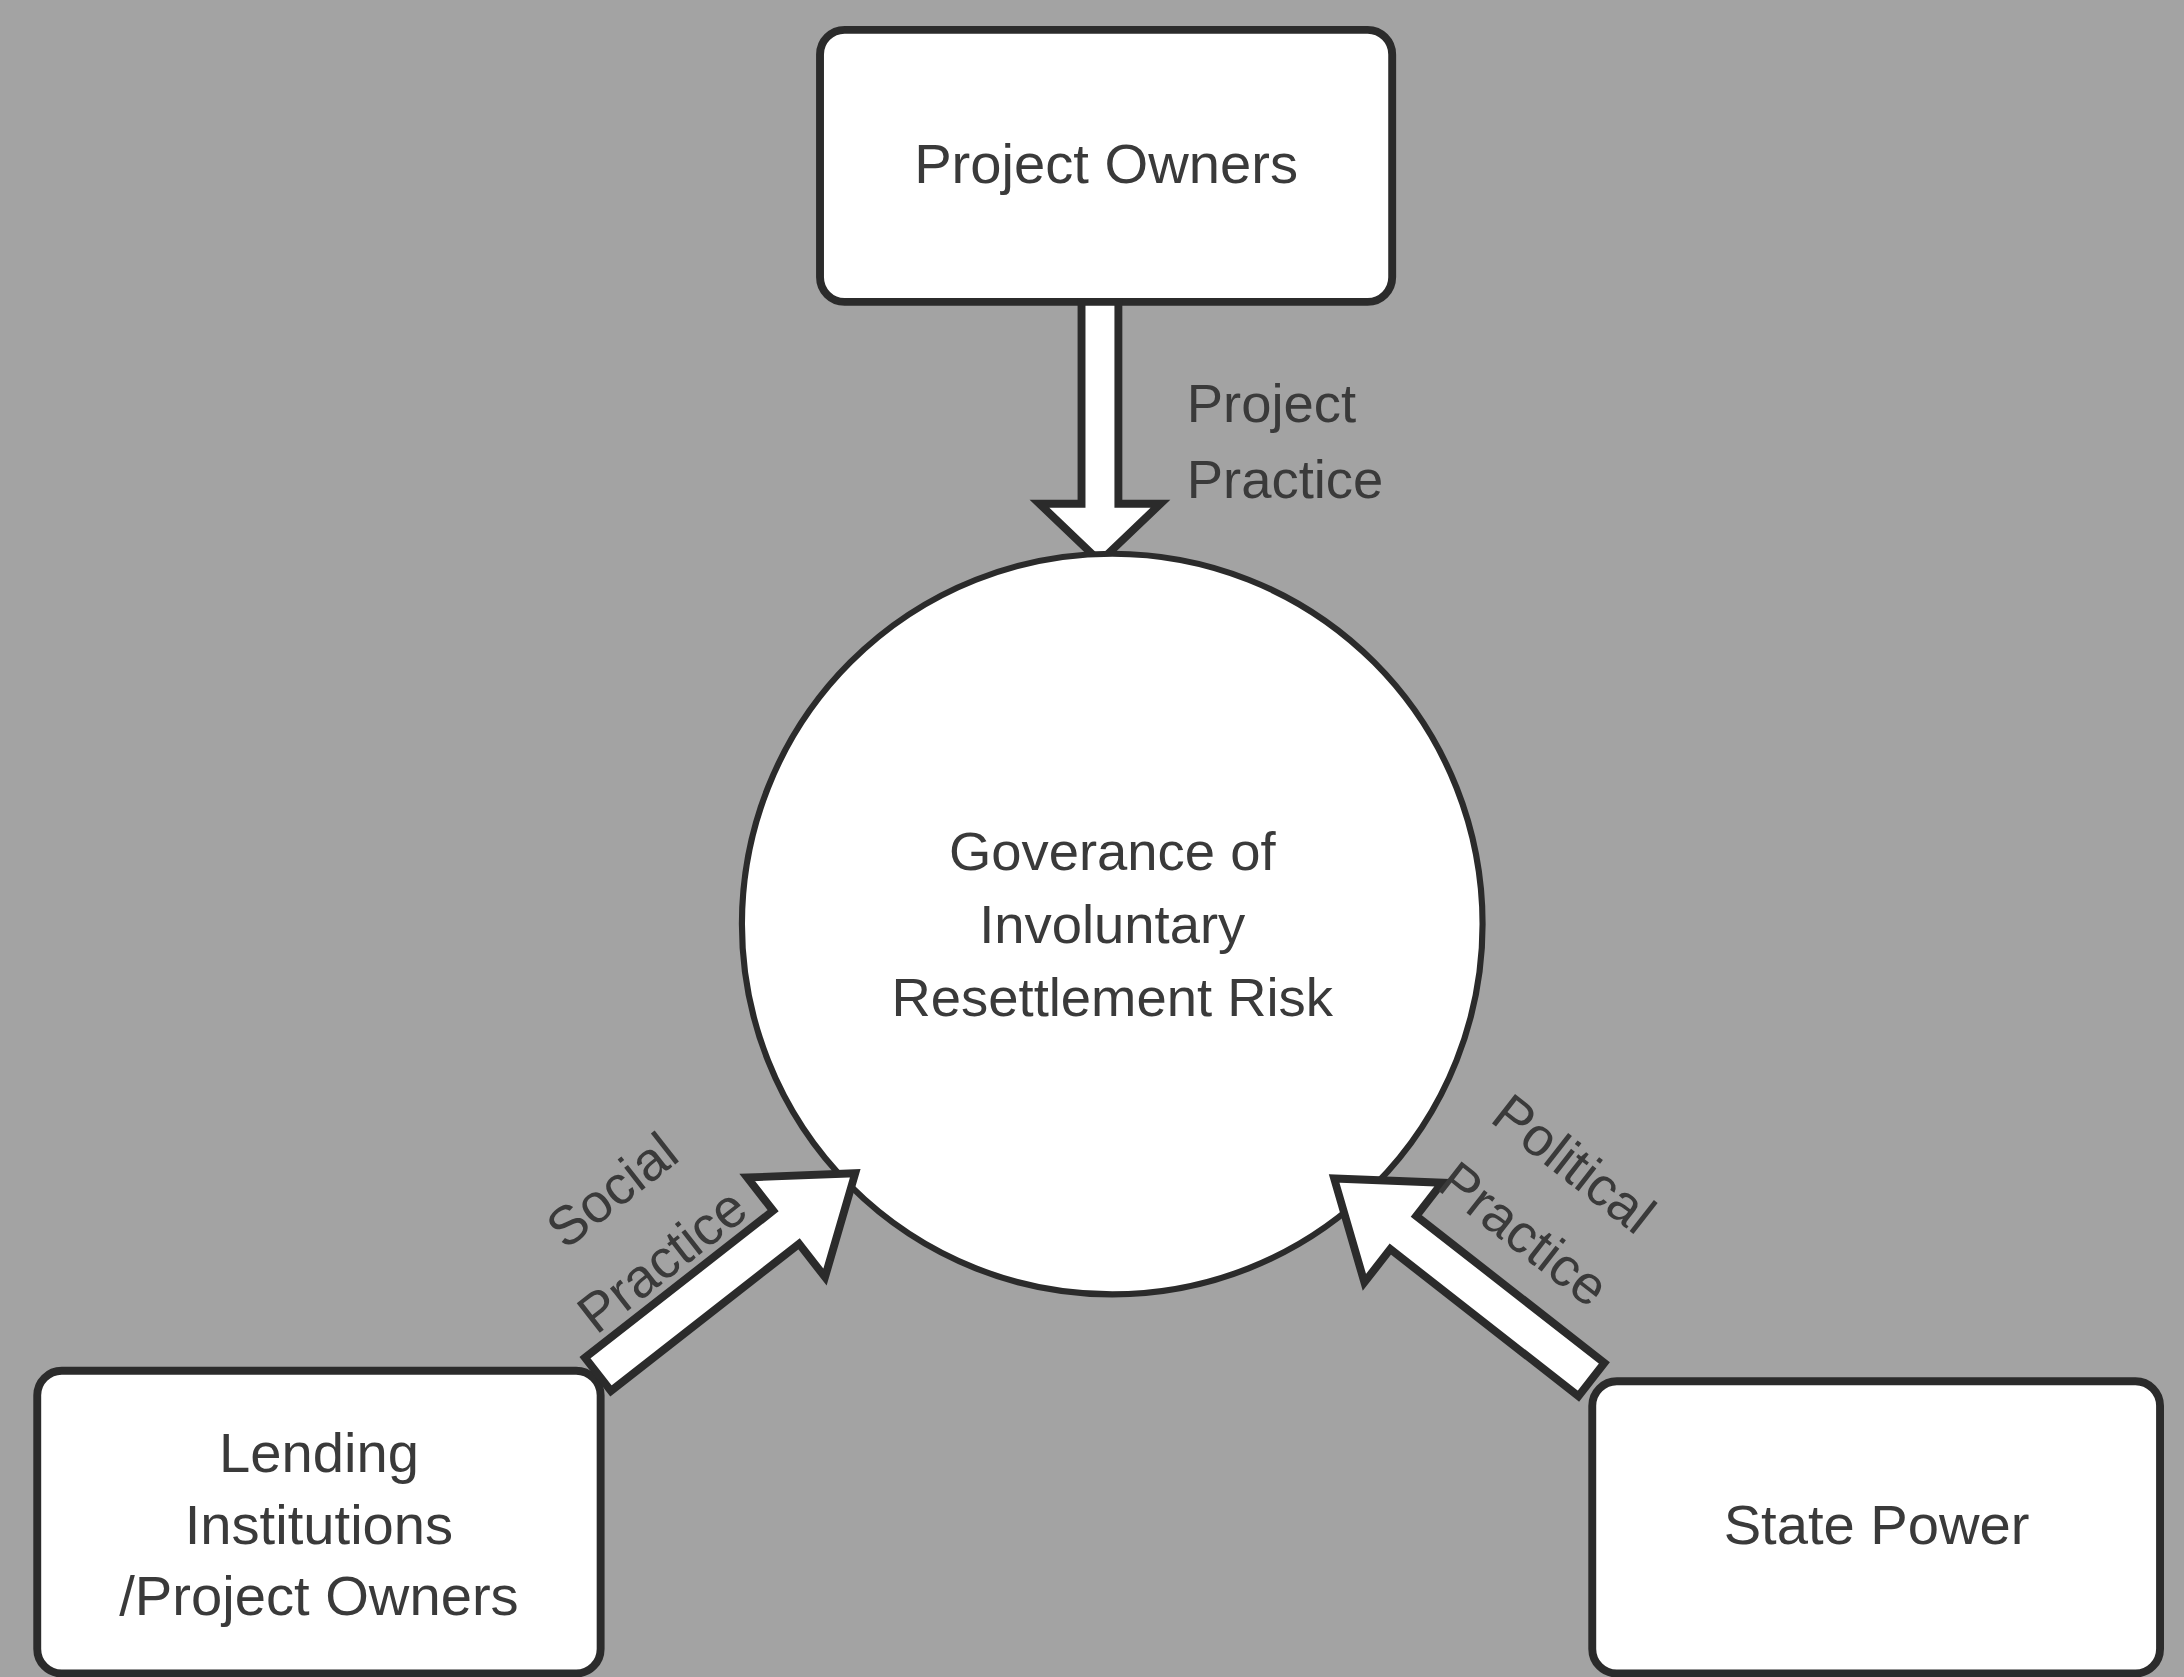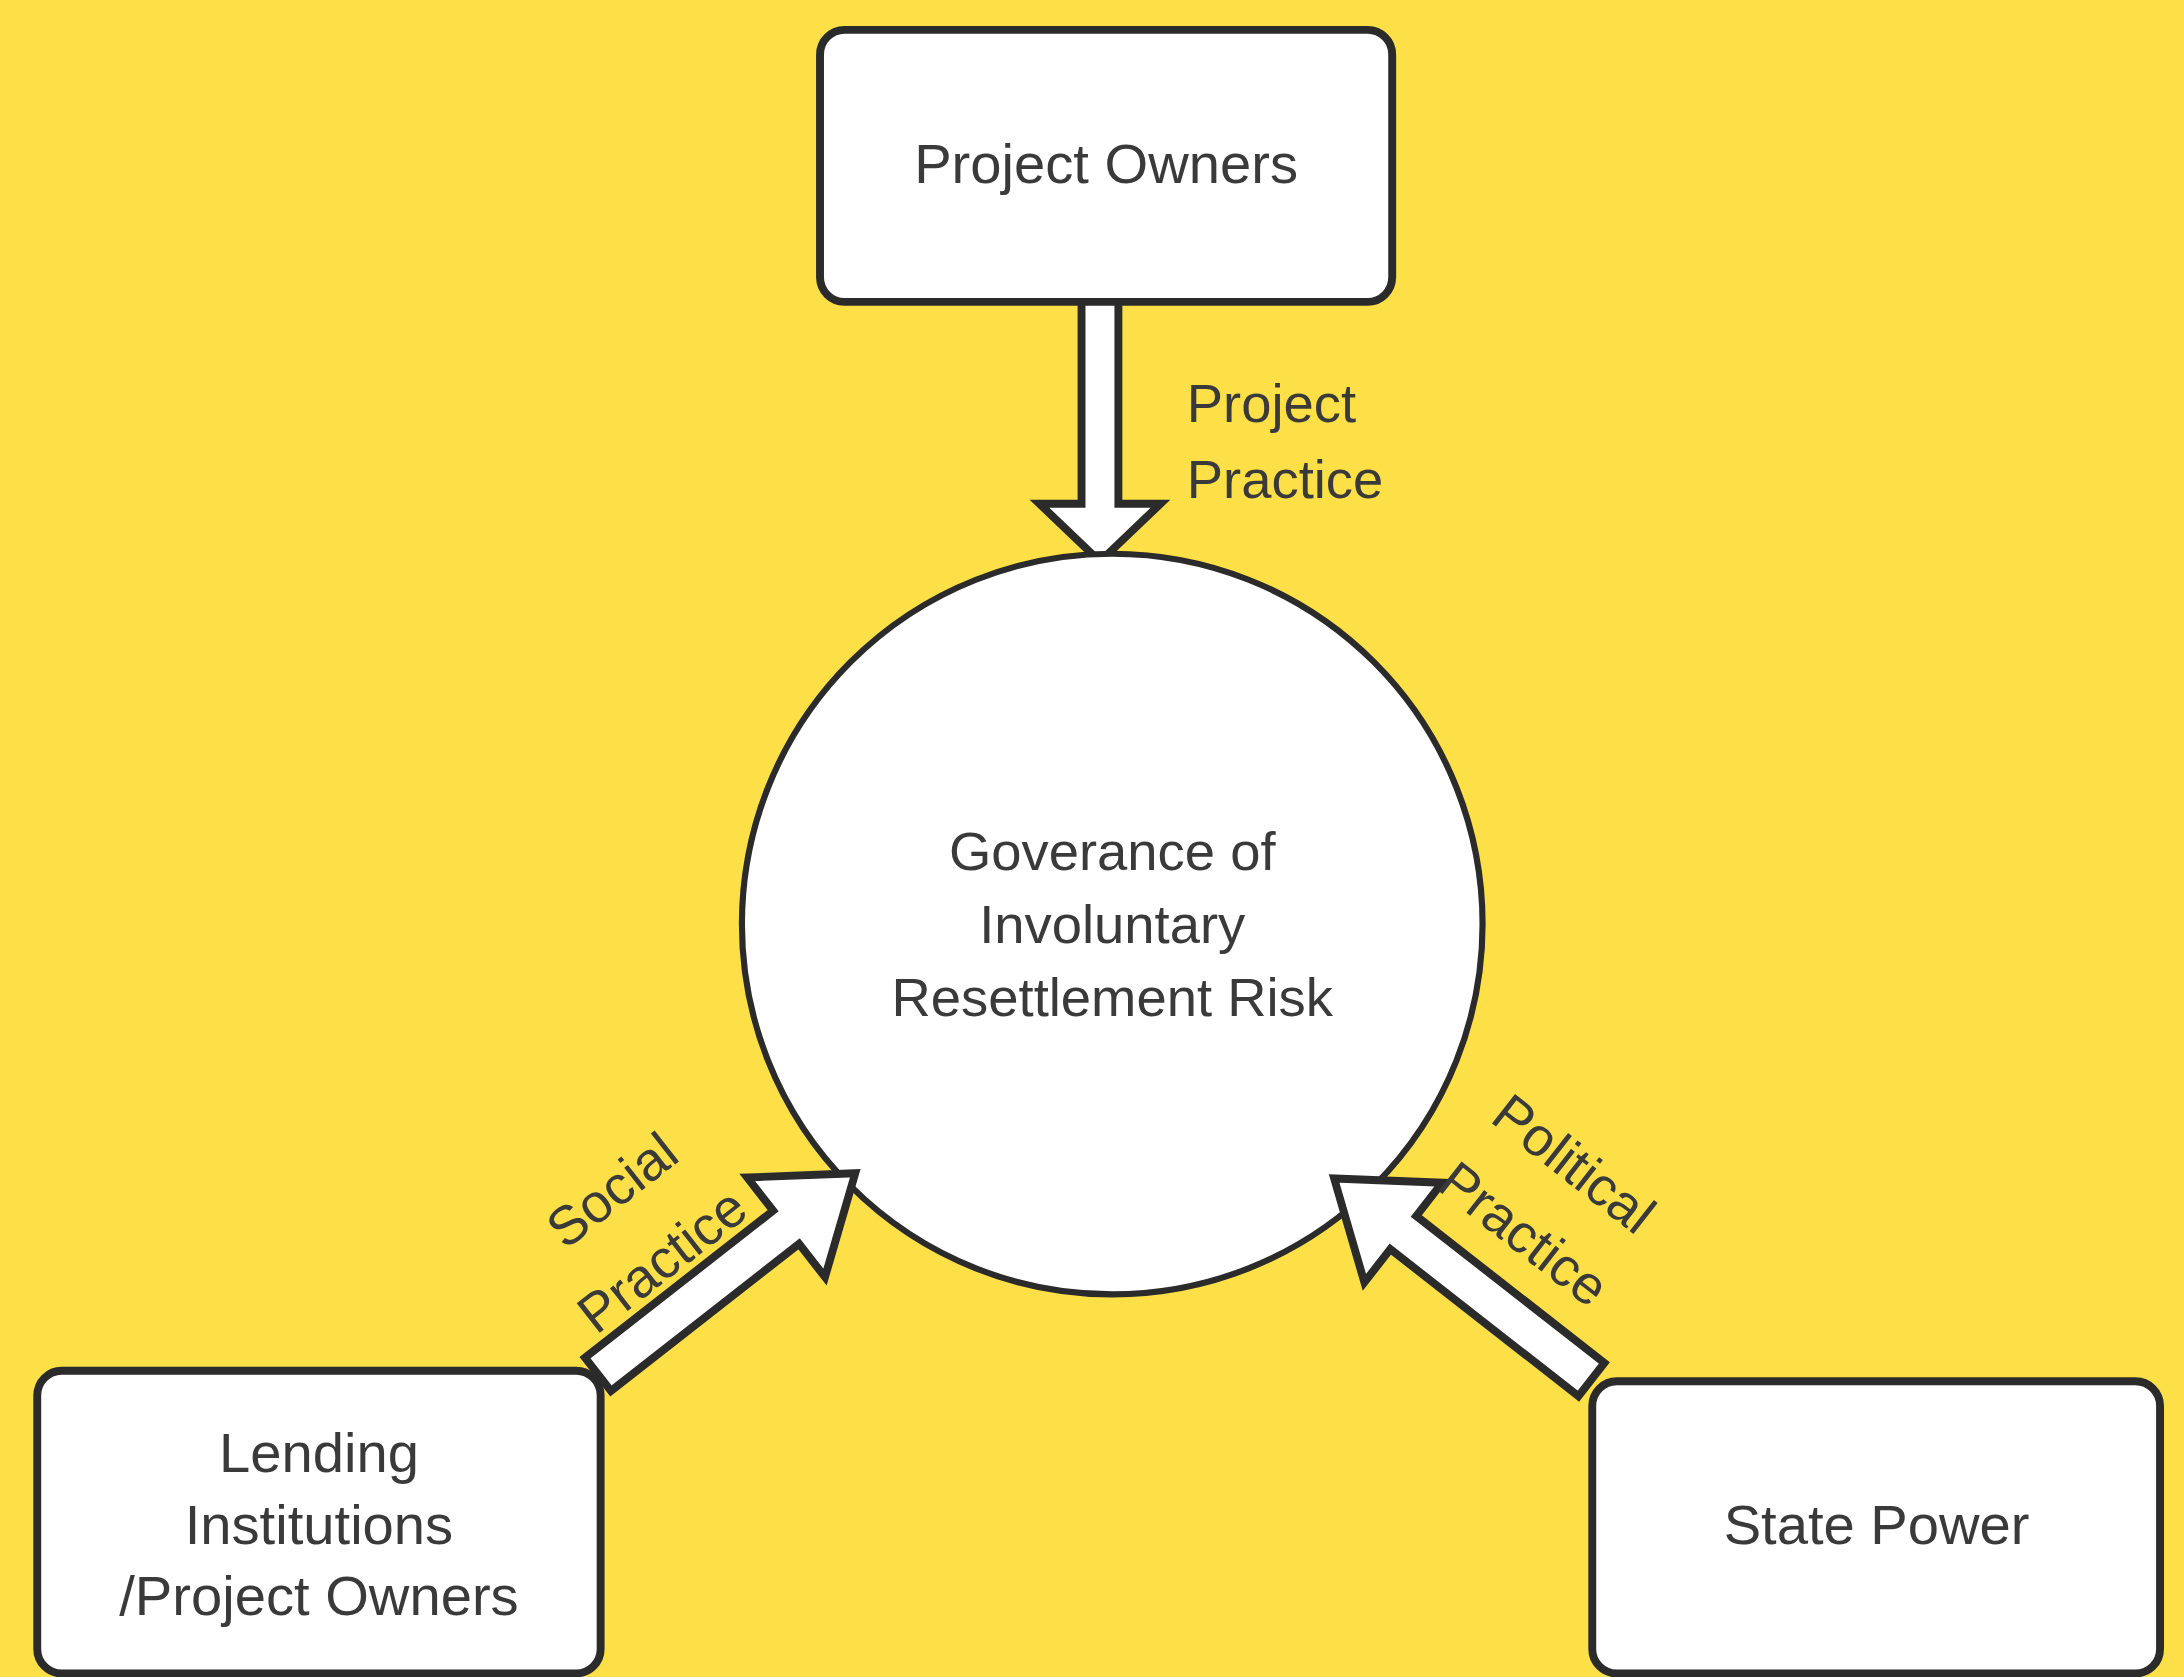--- a/index.html
+++ b/index.html
@@ -7,21 +7,21 @@
     padding: 0;
     background: #ffffff;
   }
   body {
     font-family: "Liberation Sans", "DejaVu Sans", sans-serif;
   }
   #stage {
     position: relative;
     width: 2185px;
     height: 1677px;
-    background: #fde047;
+    background: #a3a3a3;
     overflow: hidden;
     text-align: center;
   }
   #diagram {
     position: absolute;
     left: 0;
     top: 0;
     width: 2185px;
     height: 1677px;
   }

